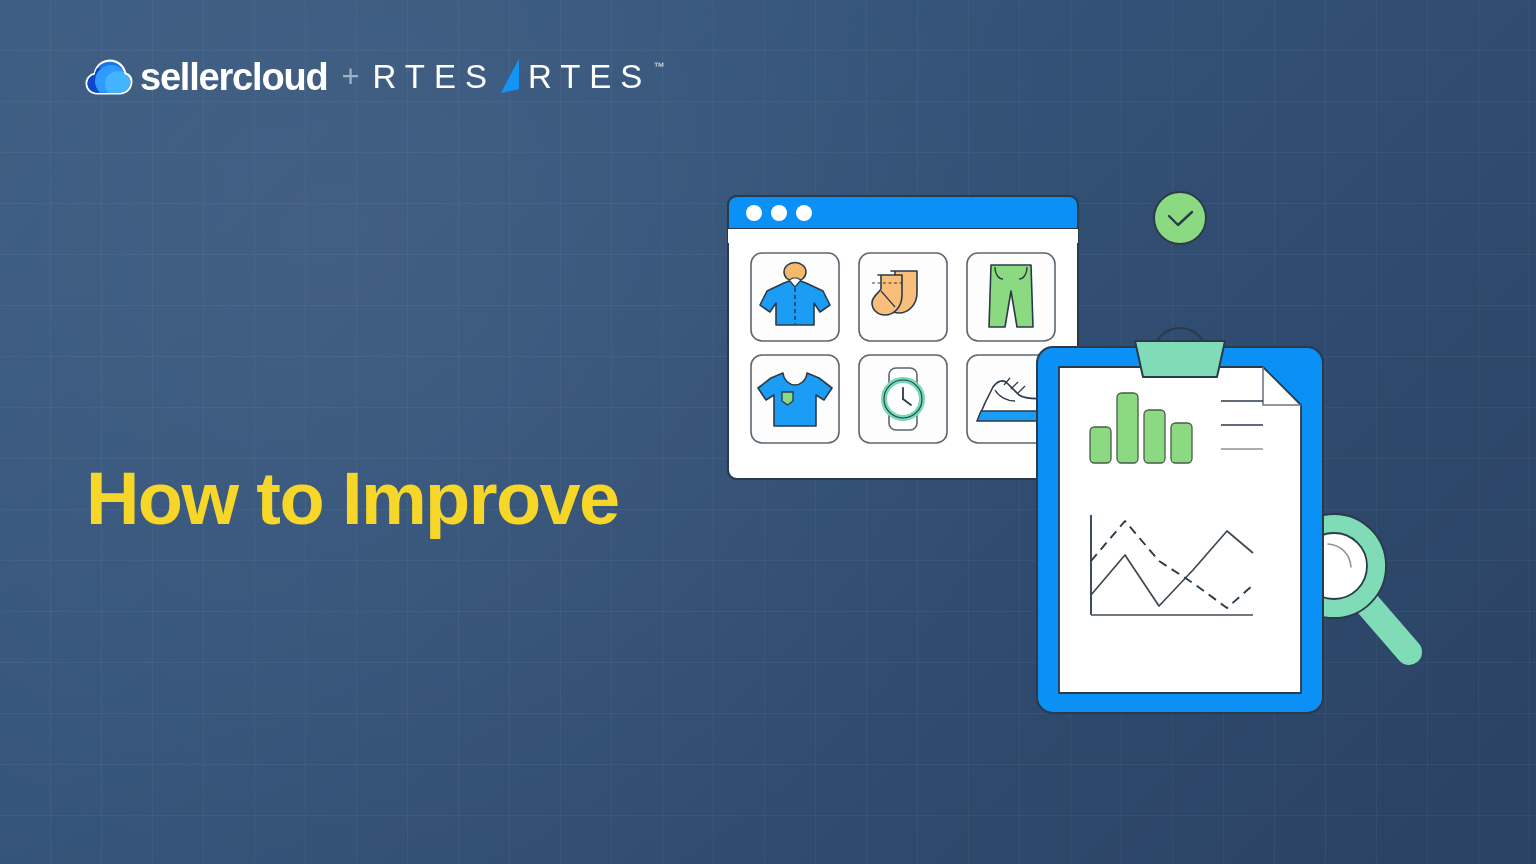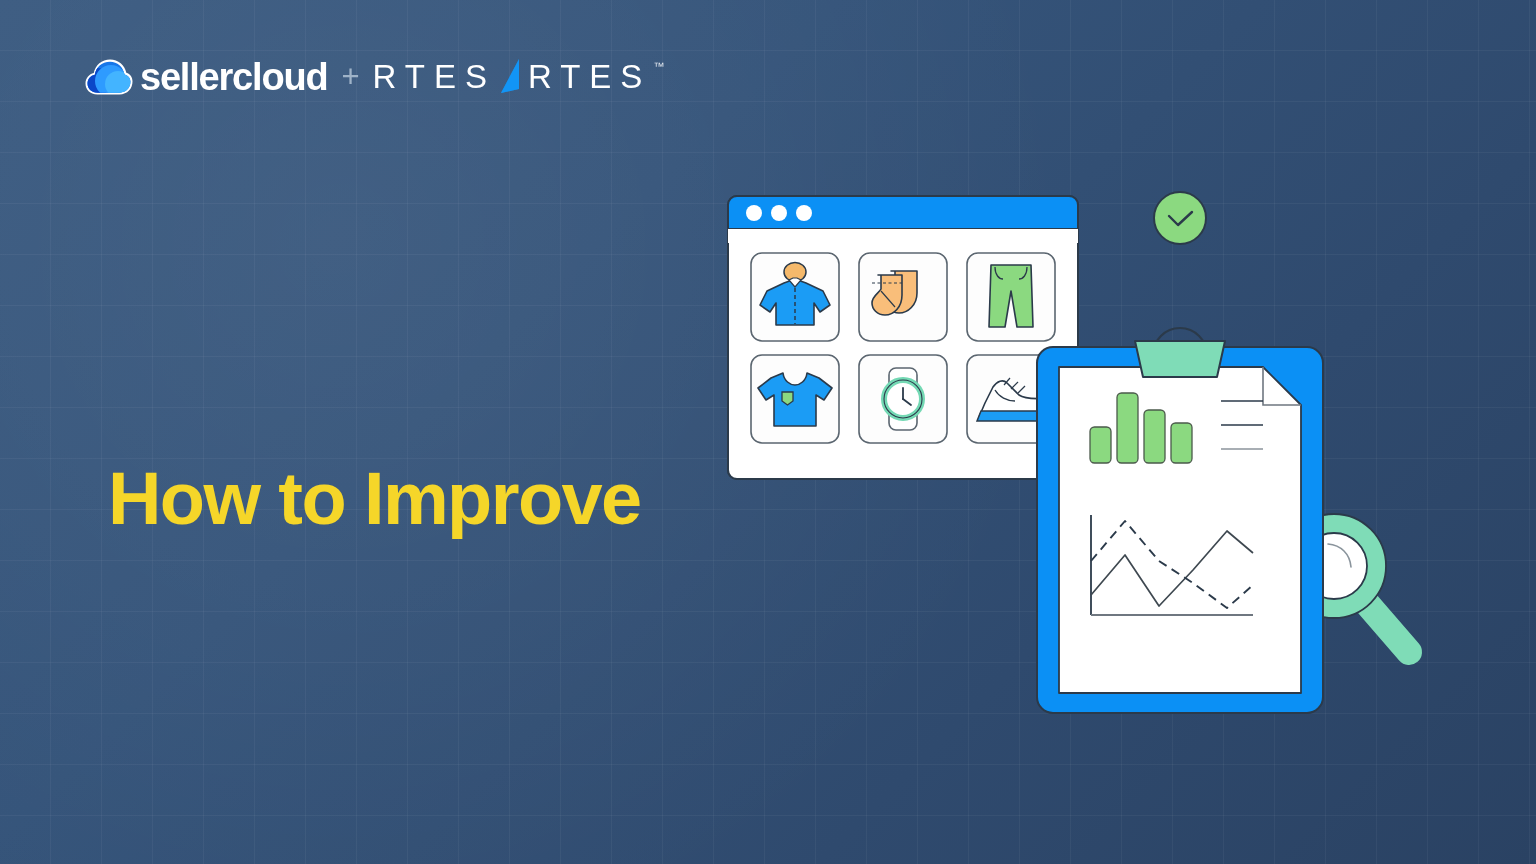--- a/index.html
+++ b/index.html
@@ -55,21 +55,21 @@
     color:#ffffff; font-size:33px; font-weight:500;
     letter-spacing:9px; line-height:40px;
   }
   .logo-sail { width:23px; height:36px; margin:0 7px 0 2px; }
   .logo-tm {
     color:#e9eef4; font-size:11px; line-height:12px;
     align-self:flex-start; margin-top:3px; margin-left:2px;
   }
 
   
-  .headline { position:absolute; left:86px; top:456px;margin-left:22px; }
+  .headline { position:absolute; left:86px; top:456px; }
   .headline .line1 {
     color:#F5D629; font-size:74px; font-weight:bold;
     letter-spacing:-1.6px; line-height:86px; white-space:nowrap;
   }
   .headline .line2 {
     color:#ffffff; font-size:74px; font-weight:bold;
     letter-spacing:-1.6px; line-height:86px; white-space:nowrap;
   }
 
   

